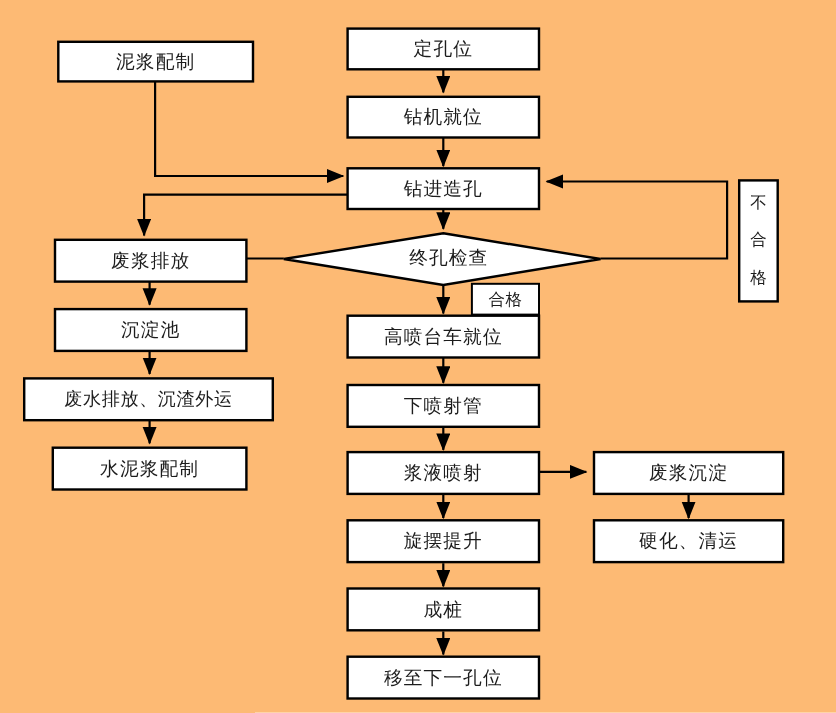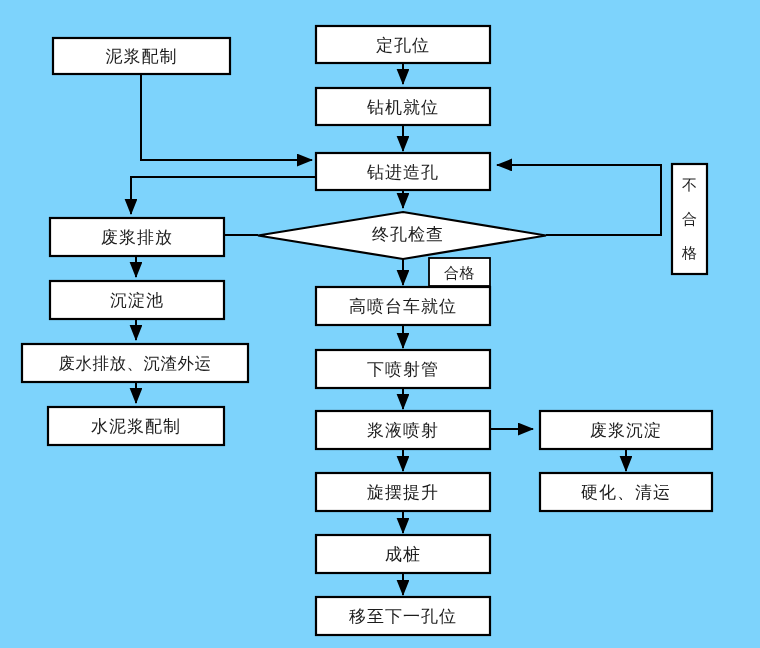--- a/index.html
+++ b/index.html
@@ -9,21 +9,21 @@
   }
   body {
     width: 760px;
     height: 648px;
     font-family: "DejaVu Sans", "Liberation Sans", sans-serif;
   }
   #flow-root {
     position: relative;
     width: 760px;
     height: 648px;
-    background: #7dd3fc;
+    background: #fdba74;
     overflow: hidden;
   }
   svg#flow-svg {
     position: absolute;
     left: 0;
     top: 0;
     width: 760px;
     height: 648px;
     display: block;
   }

